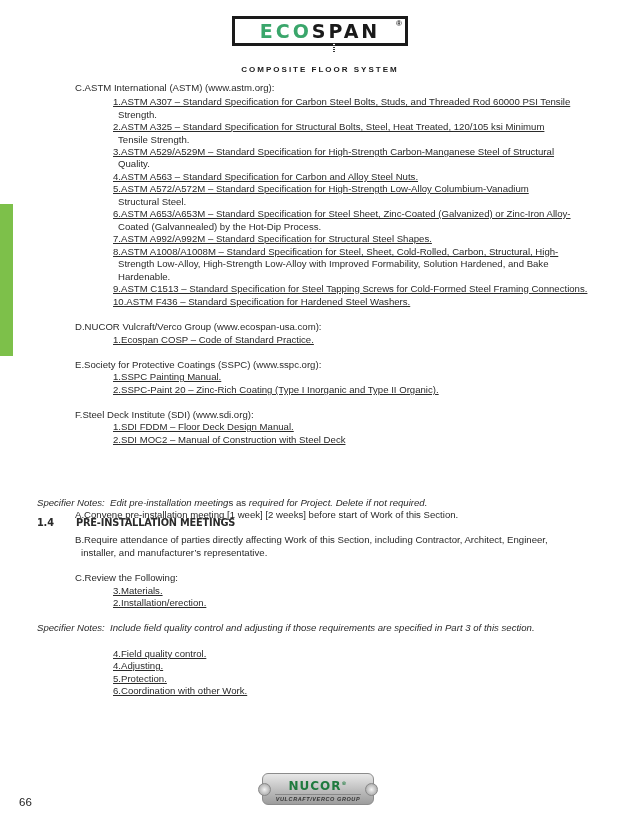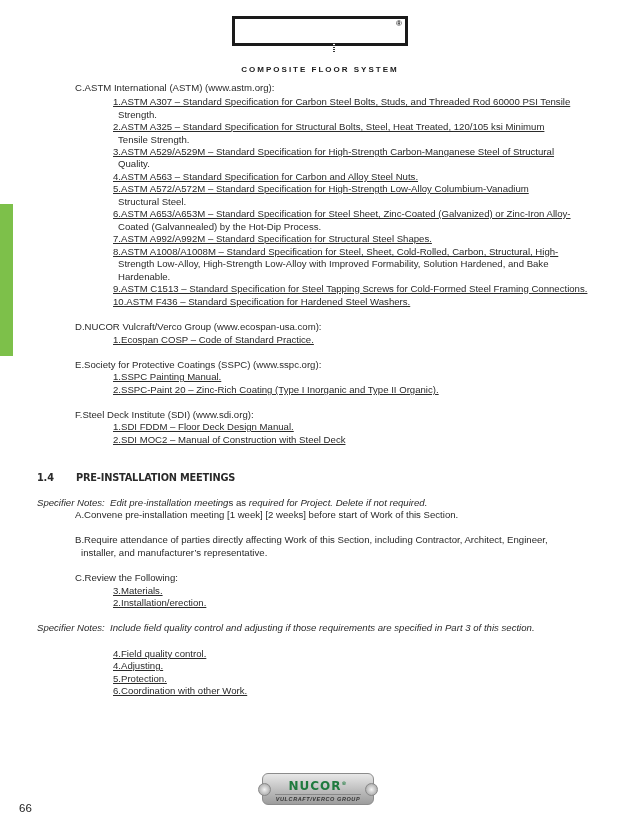--- a/index.html
+++ b/index.html
@@ -24,42 +24,43 @@
   .logo-tagline { margin-top: 19px; font-size: 8px; letter-spacing: 2px; font-weight: bold; color: #1a1a1a; }
 
   
   .doc { position: absolute; left: 0; top: 0; width: 639px; font-size: 9.6px; line-height: 12.4px; }
   .line { position: absolute; white-space: nowrap; }
   .l-c { left: 75px; }
   .l-n { left: 113px; text-decoration: underline; }
   .l-w { left: 118px; }
   .l-s { left: 37px; font-style: italic; }
   .l-s .emph { font-style: normal; }
-  .heading { position: absolute; left: 37px; font-weight: bold; font-size: 9.8px; font-family: "DejaVu Sans", sans-serif; letter-spacing: -0.2px; }
+  .heading { position: absolute; left: 37px; font-weight: bold; font-size: 9.8px; font-family: "DejaVu Sans", sans-serif; letter-spacing: -0.2px; margin-top: 45px; }
   .heading .num { display: inline-block; width: 39px; }
 
   
-  .page-num { position: absolute; left: 19px; top: 796px; font-size: 11.5px; color: #222; margin-top: 6px; }
+  .page-num { position: absolute; left: 19px; top: 796px; font-size: 11.5px; color: #222; }
   .nucor-badge {
     position: absolute; left: 262px; top: 773px; width: 112px; height: 32px;
     border-radius: 6px; background: linear-gradient(#e8e8e8, #b9b9b9 60%, #9d9d9d);
     border: 1px solid #8c8c8c; box-sizing: border-box; text-align: center;
   }
   .nucor-badge .bolt { position: absolute; top: 9px; width: 11px; height: 11px; border-radius: 50%; background: radial-gradient(#f2f2f2, #999); border: 1px solid #888; }
   .nucor-badge .bolt.l { left: -5px; } .nucor-badge .bolt.r { right: -5px; }
   .nucor-name { font-family: "DejaVu Sans", sans-serif; font-weight: bold; font-size: 12px; letter-spacing: 1px; color: #1f7a3e; margin-top: 3px; line-height: 13px; }
   .nucor-sub { font-size: 5.5px; font-weight: bold; font-style: italic; letter-spacing: 0.6px; color: #333; border-top: 1px solid #888; margin: 1px 12px 0; padding-top: 1px; }
 </style>
 </head>
 <body>
 
 <div class="green-bar"></div>
 
 <div class="logo-wrap">
   <div class="logo-box">
+    <span class="logo-text"><span class="logo-eco">ECO</span><span class="logo-span">SPAN</span></span>
     <span class="logo-reg">®</span>
     <span class="logo-screw"></span>
   </div>
   <div class="logo-tagline">COMPOSITE FLOOR SYSTEM</div>
 </div>
 
 <div class="doc">
 
   <div class="line l-c" style="top:82px">C.ASTM International (ASTM) (www.astm.org):</div>
   <div class="line l-n" style="top:96px">1.ASTM A307 – Standard Specification for Carbon Steel Bolts, Studs, and Threaded Rod 60000 PSI Tensile</div>

